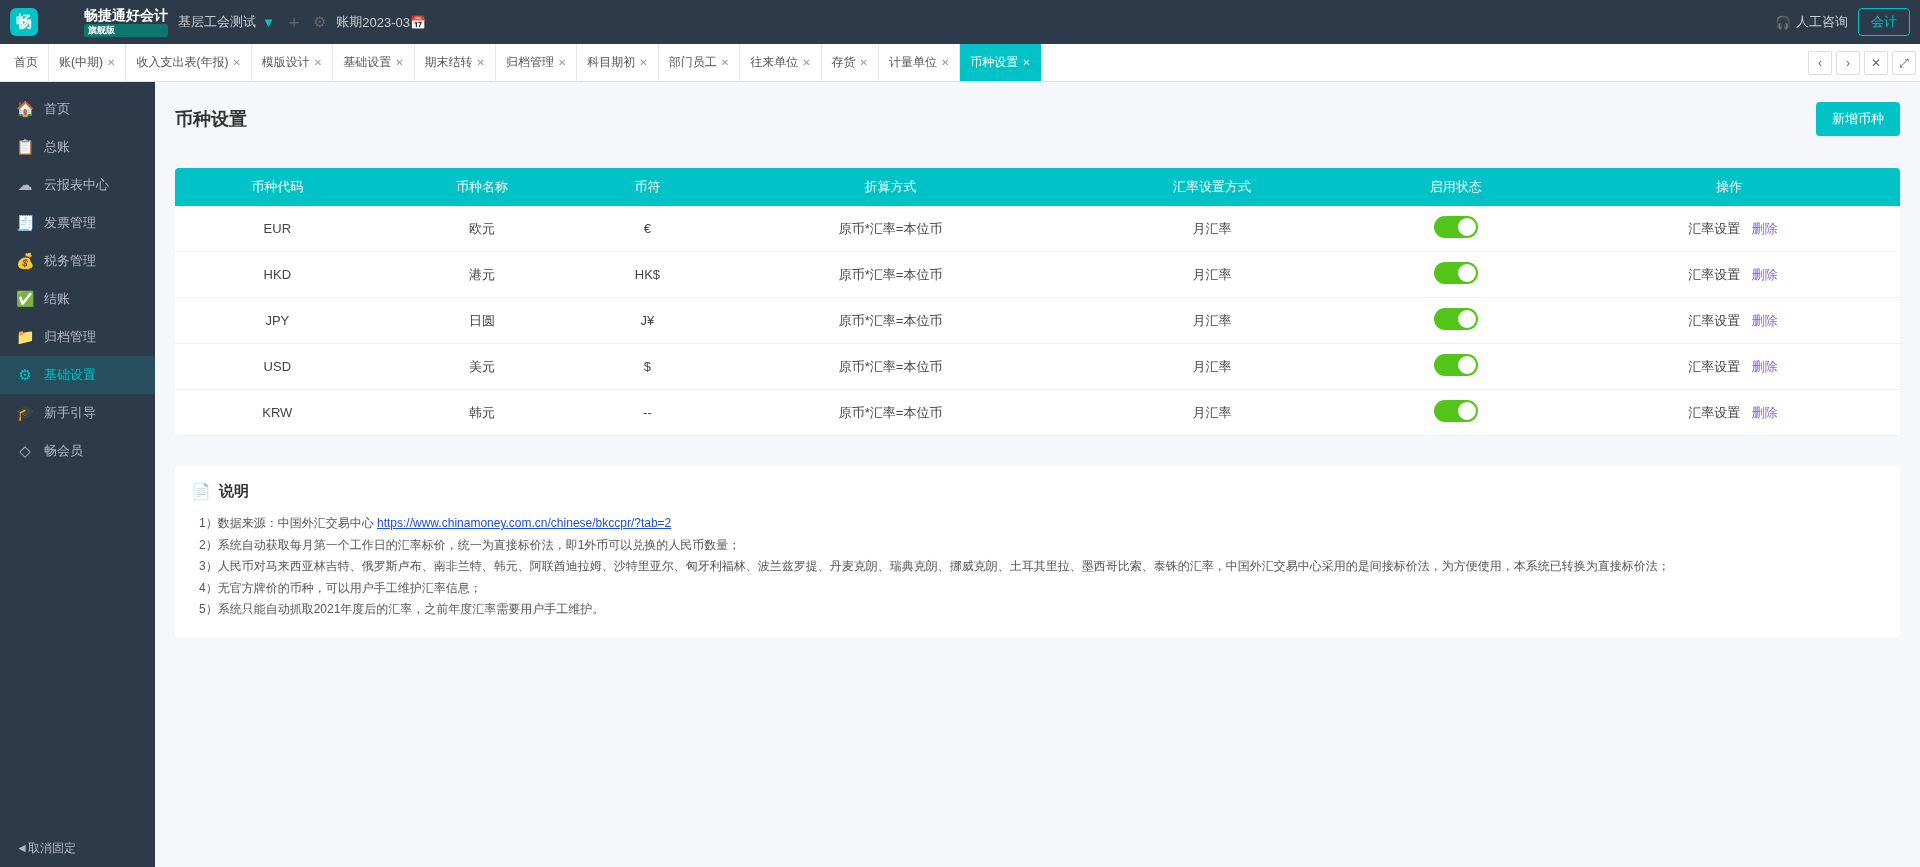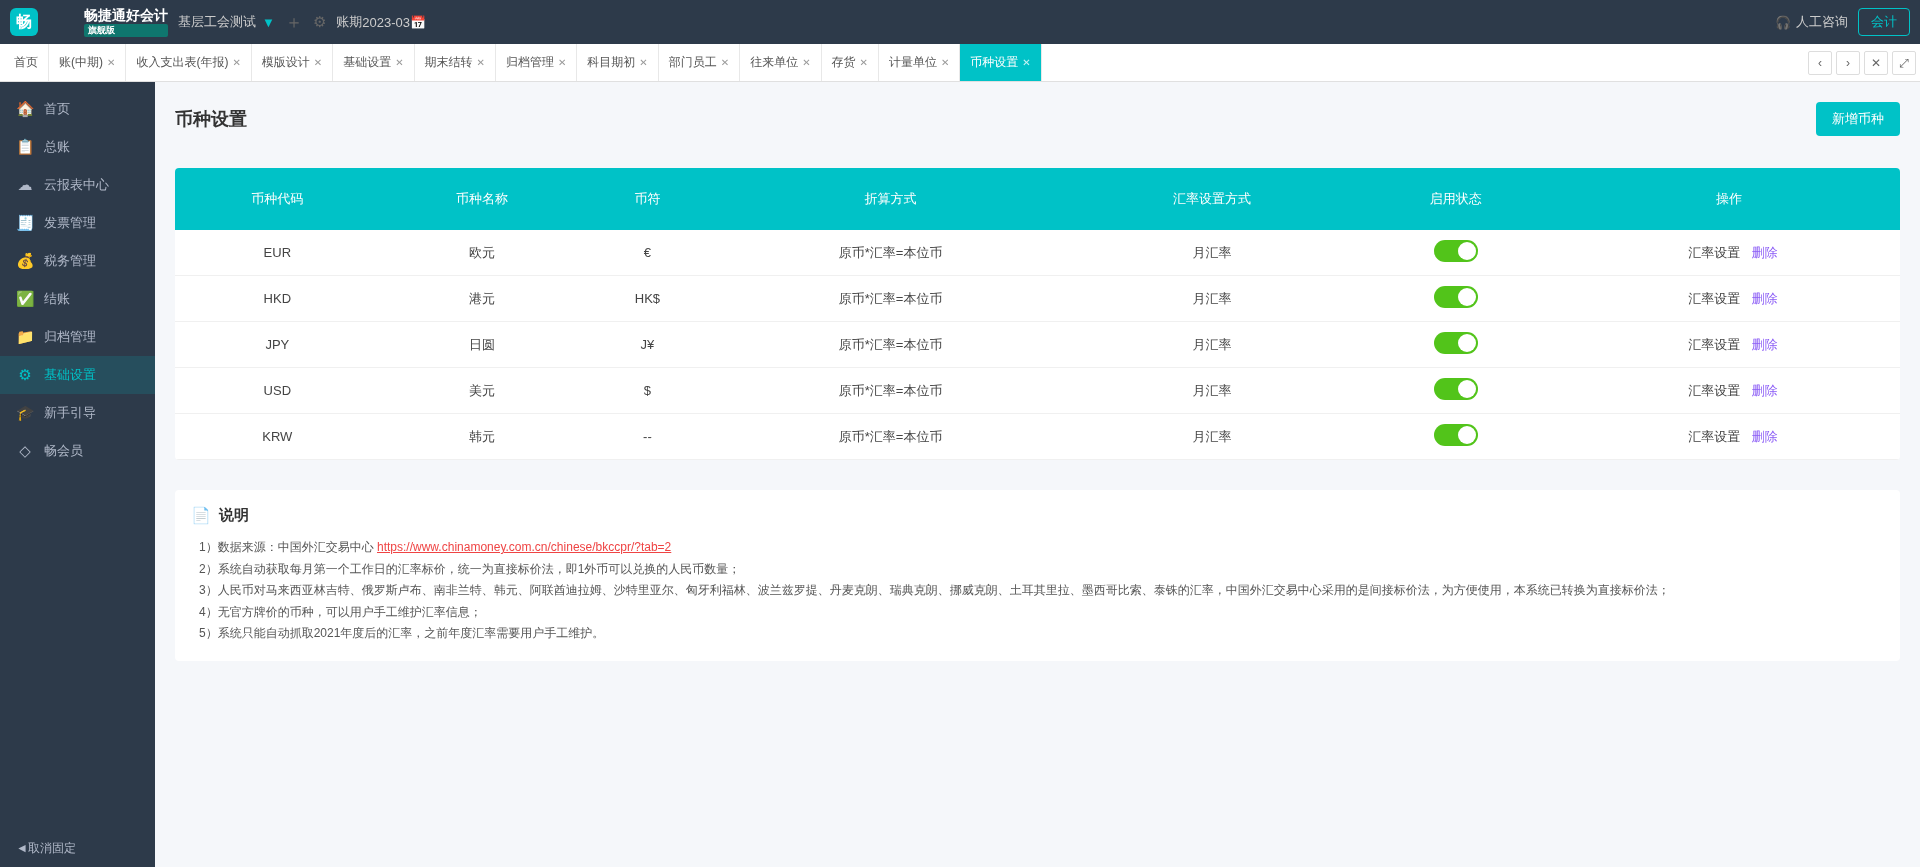--- a/index.html
+++ b/index.html
@@ -45,40 +45,40 @@
     
     .page-title { font-size: 18px; font-weight: bold; color: #333; margin-bottom: 16px; }
 
     
     .new-btn { background: #00c2c7; color: white; border: none; padding: 8px 16px; border-radius: 4px; cursor: pointer; font-size: 13px; float: right; margin-bottom: 16px; }
     .title-row { display: flex; align-items: center; justify-content: space-between; margin-bottom: 16px; }
 
     
     .data-table { width: 100%; border-collapse: collapse; background: white; border-radius: 4px; overflow: hidden; }
     .data-table thead tr { background: #00c2c7; color: white; }
-    .data-table thead th { padding: 22px 8px; font-weight: normal; font-size: 13px; text-align: center; }
+    .data-table thead th { padding: 10px 8px; font-weight: normal; font-size: 13px; text-align: center; }
     .data-table tbody tr { border-bottom: 1px solid #f0f0f0; }
     .data-table tbody td { padding: 10px 8px; text-align: center; font-size: 13px; color: #444; }
 
     
     .toggle { display: inline-flex; align-items: center; cursor: pointer; }
     .toggle-track { width: 44px; height: 22px; background: #52c41a; border-radius: 11px; position: relative; transition: background 0.2s; }
     .toggle-thumb { position: absolute; right: 2px; top: 2px; width: 18px; height: 18px; background: white; border-radius: 50%; }
 
     
     .action-link { color: #404040; cursor: pointer; text-decoration: none; margin: 0 8px; }
     .action-delete { color: #8b5cf6; cursor: pointer; }
 
     
     .notes-section { margin-top: 30px; background: white; padding: 16px; border-radius: 4px; }
     .notes-title { display: flex; align-items: center; gap: 8px; font-size: 15px; font-weight: bold; color: #333; margin-bottom: 12px; }
     .notes-icon { color: #00c2c7; font-size: 16px; }
     .notes-list { list-style: none; padding: 0; }
     .notes-list li { font-size: 12px; color: #555; line-height: 1.8; padding-left: 8px; }
-    .notes-link { color: #ef4444; cursor: pointer; }
+    .notes-link { color: #1d4ed8; cursor: pointer; }
 
     .add-btn { font-size: 18px; color: #666; cursor: pointer; }
     .settings-btn { color: #666; cursor: pointer; font-size: 15px; }
   </style>
 </head>
 <body>
 
 <div class="top-bar">
   <div class="logo-area">
     <div class="logo-icon">畅</div>

